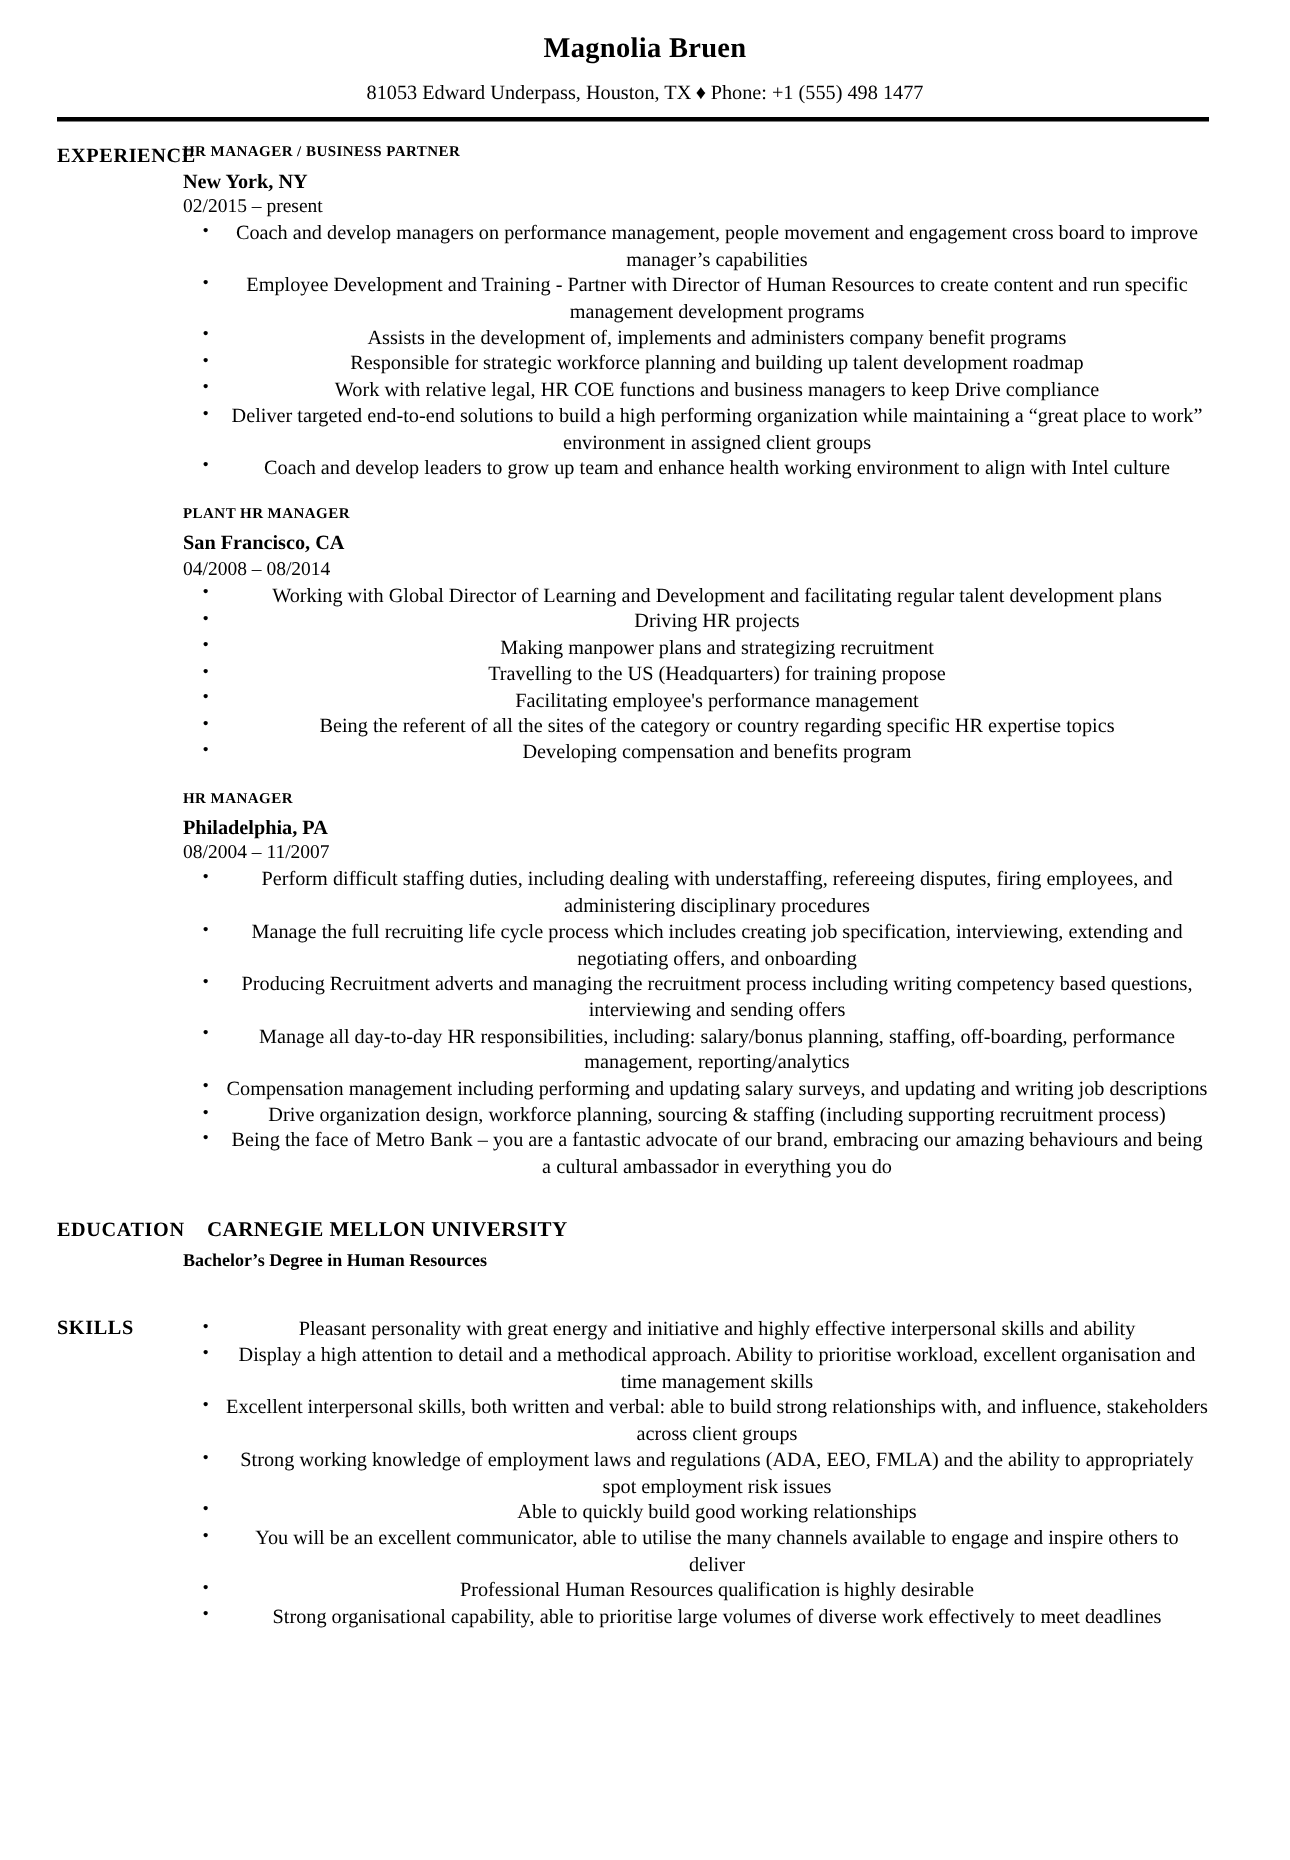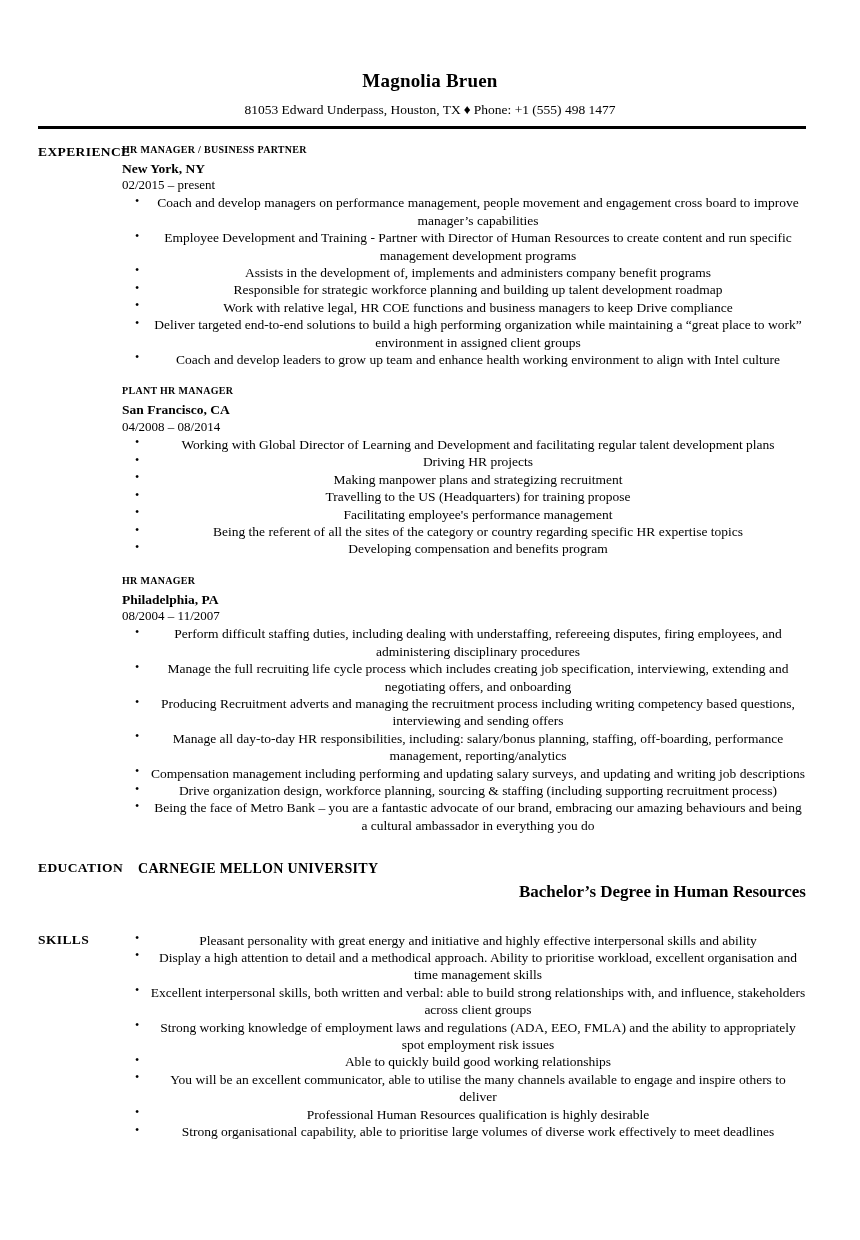--- a/index.html
+++ b/index.html
@@ -13,21 +13,20 @@
     overflow: hidden;
     font-family: "Liberation Serif", "DejaVu Serif", serif;
     color: #000000;
   }
   .page {
     position: relative;
     width: 860px;
     height: 1088px;
     box-sizing: border-box;
     padding: 0;
-    margin-top: 48px;
   }
 
   
   .hdr-name {
     text-align: center;
     font-size: 19px;
     font-weight: bold;
     letter-spacing: 0.2px;
     padding-top: 23px;
     line-height: 1.1;
@@ -118,25 +117,24 @@
 
   
   .edu-school {
     font-size: 14px;
     font-weight: bold;
     letter-spacing: 0.3px;
     line-height: 1.3;
     padding-left: 16px;
   }
   .edu-degree {
-    font-size: 17px;
+    font-size: 12px;
     font-weight: bold;
     line-height: 1.3;
     margin-top: 3px;
-    text-align: right;
   }
 
   .sec-education { margin-top: 26px; }
   .sec-skills { margin-top: 27px; }
   .sec-skills .sec-label { padding-top: 1px; }
 </style>
 </head>
 <body>
 
 <div class="page">

